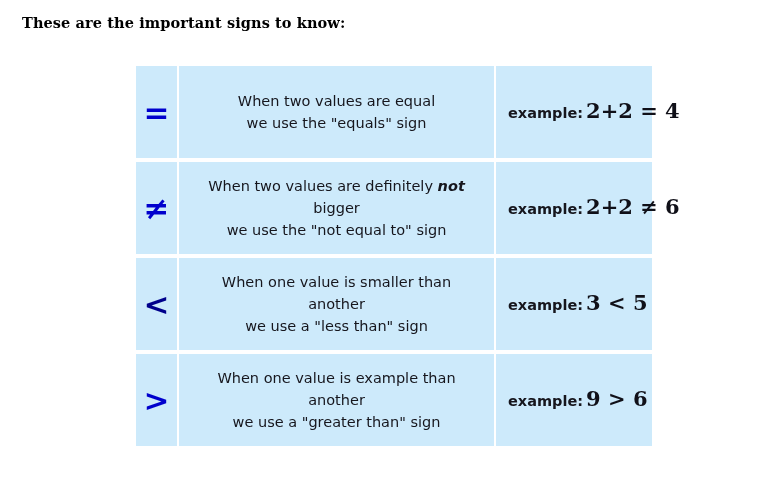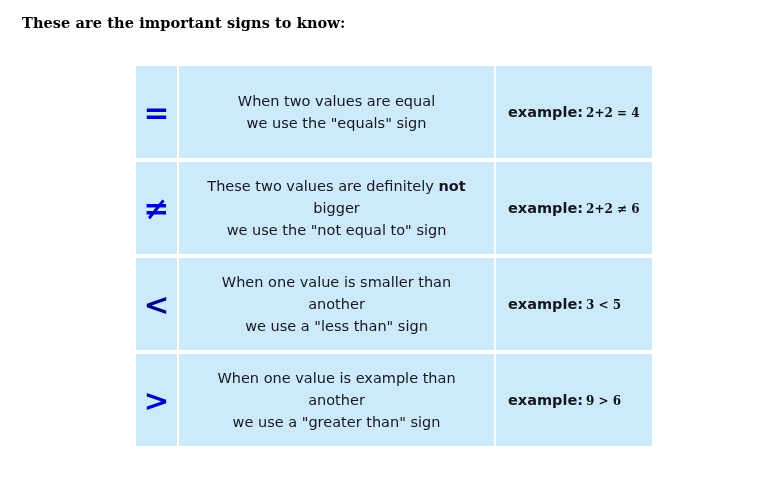--- a/index.html
+++ b/index.html
@@ -81,38 +81,39 @@
   .desc-text {
     display: block;
     font-family: "DejaVu Sans", sans-serif;
     font-size: 14.5px;
     line-height: 22px;
     color: #16161d;
     padding: 0 16px;
   }
   .desc-text b {
     font-weight: bold;
+    font-style: italic;
   }
 
   .example-wrap {
     display: block;
     padding-left: 12px;
     font-family: "DejaVu Sans", sans-serif;
     font-size: 14.5px;
     line-height: 20px;
     color: #16161d;
     white-space: nowrap;
   }
   .example-label {
     font-weight: bold;
   }
   .example-math {
     font-family: "DejaVu Serif", serif;
     font-weight: bold;
-    font-size: 12px;
+    font-size: 21px;
     color: #101018;
     padding-left: 3px;
   }
 </style>
 </head>
 <body>
 
 <div class="page">
 
   <div class="heading">These are the important signs to know:</div>
@@ -130,21 +131,21 @@
         <td class="col-example">
           <span class="example-wrap"><span class="example-label">example:</span><span class="example-math">2+2 = 4</span></span>
         </td>
       </tr>
 
       <tr>
         <td class="col-sign">
           <span class="sign-glyph">≠</span>
         </td>
         <td class="col-desc">
-          <span class="desc-text"><span>These two values are definitely </span><b>not</b><span> bigger</span><br><span>we use the "not equal to" sign</span></span>
+          <span class="desc-text"><span>When two values are definitely </span><b>not</b><span> bigger</span><br><span>we use the "not equal to" sign</span></span>
         </td>
         <td class="col-example">
           <span class="example-wrap"><span class="example-label">example:</span><span class="example-math">2+2 ≠ 6</span></span>
         </td>
       </tr>
 
       <tr>
         <td class="col-sign">
           <span class="sign-glyph navy">&lt;</span>
         </td>

